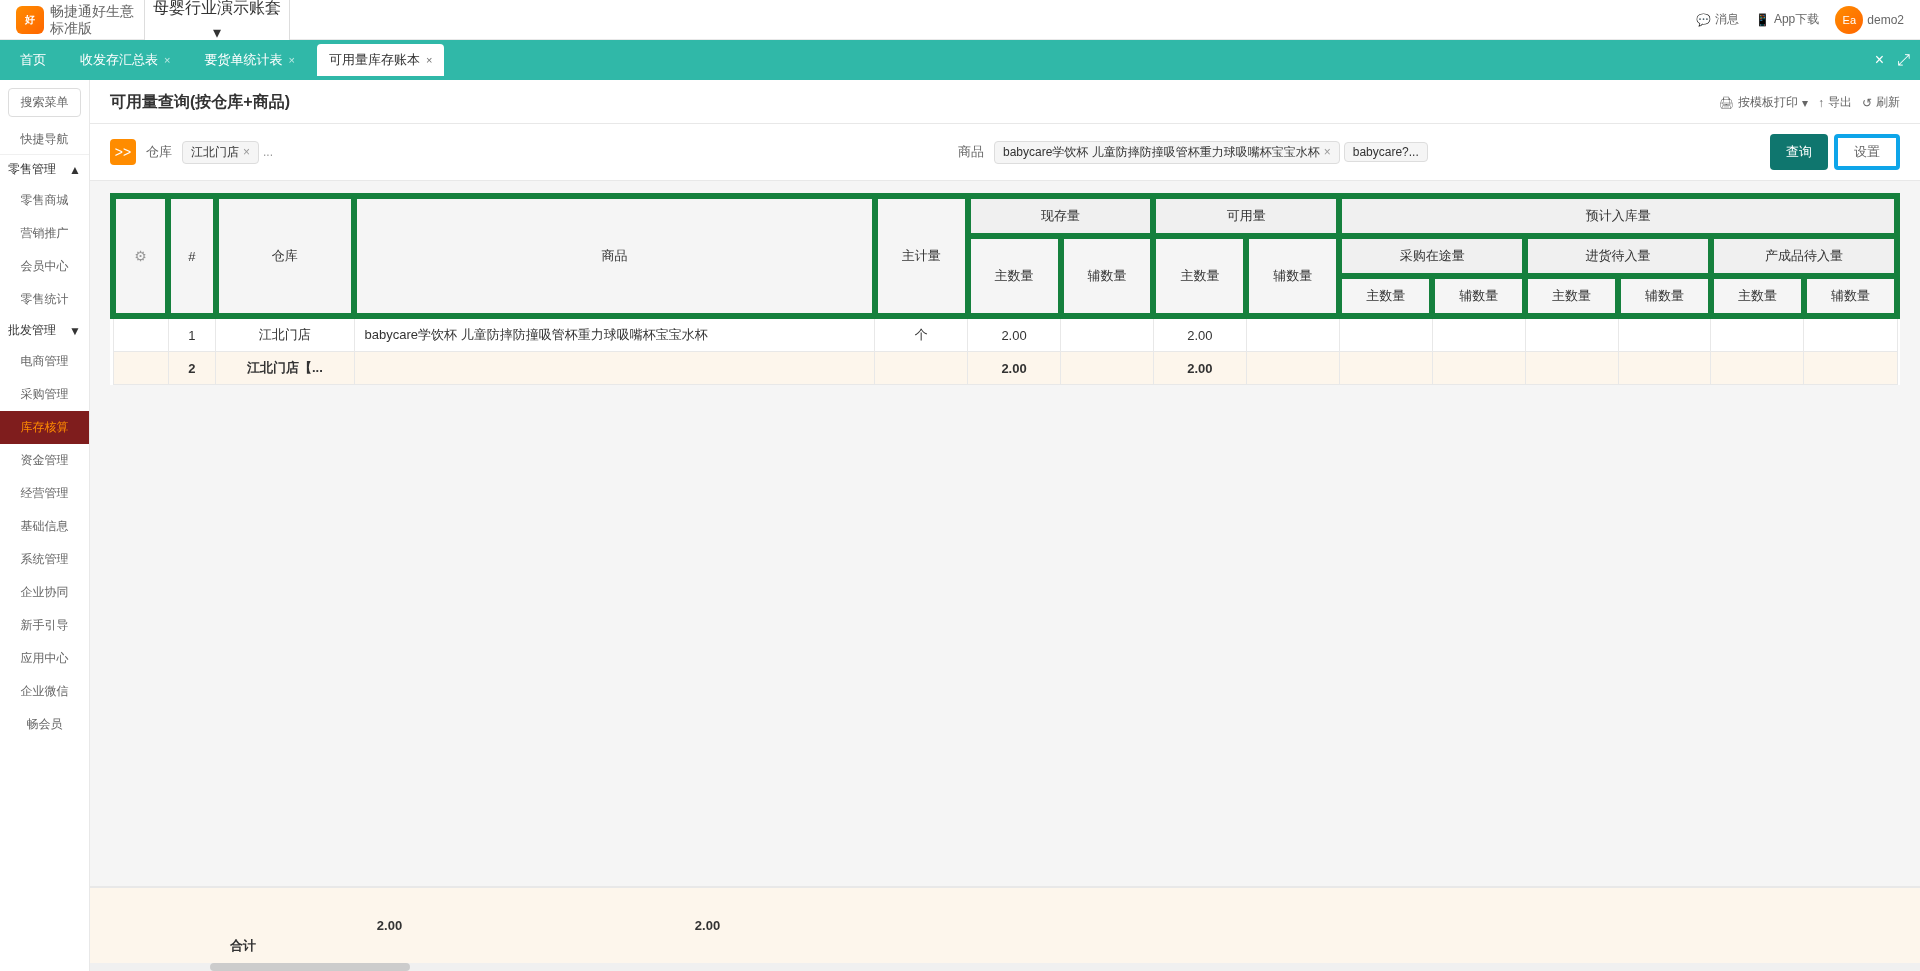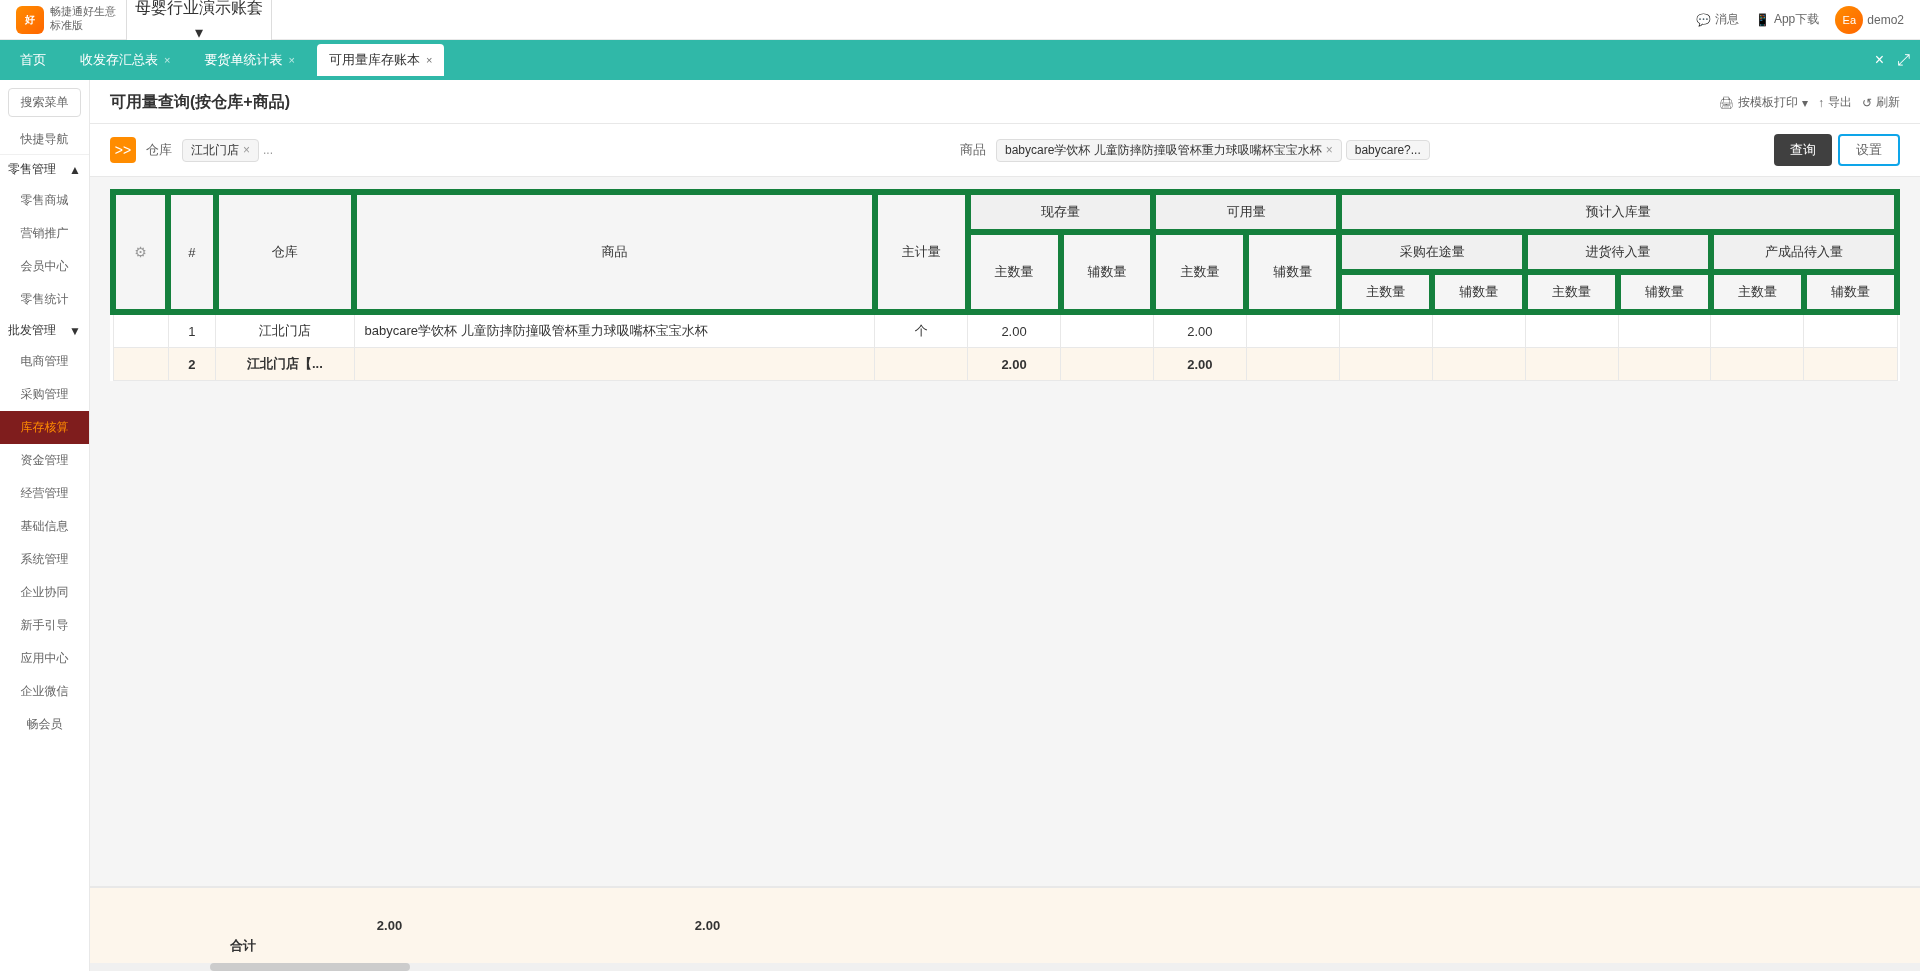--- a/index.html
+++ b/index.html
@@ -25,21 +25,21 @@
       align-items: center;
       gap: 6px;
     }
     .logo-icon {
       width: 28px; height: 28px;
       background: linear-gradient(135deg, #ff8c00, #ff6600);
       border-radius: 6px;
       display: flex; align-items: center; justify-content: center;
       color: white; font-size: 10px; font-weight: bold;
     }
-    .logo-text { font-size: 11px; color: #666; line-height: 1.2; font-family: Liberation Mono, monospace; }
+    .logo-text { font-size: 14px; color: #666; line-height: 1.2; }
     .industry-selector {
       display: flex; align-items: center; gap: 4px;
       border: 1px solid #ddd; border-radius: 4px;
       padding: 3px 8px; background: #fff; cursor: pointer;
       font-size: 16px; color: #333; flex-direction: column;
     }
     .top-header-right {
       display: flex; align-items: center; gap: 16px;
     }
     .header-btn {
@@ -223,32 +223,32 @@
       display: flex; align-items: center; gap: 4px;
     }
     .filter-tag .remove { cursor: pointer; color: #999; }
     .filter-more {
       color: #999; font-size: 12px; cursor: pointer;
     }
     .filter-actions {
       display: flex; gap: 6px; margin-left: auto;
     }
     .btn-primary {
-      background: #404040;
+      background: #0f766e;
       color: white;
       border: none;
       border-radius: 4px;
       padding: 5px 16px;
       font-size: 13px;
       cursor: pointer;
     }
     .btn-secondary {
       background: #fff;
       color: #666;
-      border: 2px solid #0ea5e9;
+      border: 4px solid #0ea5e9;
       border-radius: 4px;
       padding: 5px 16px;
       font-size: 13px;
       cursor: pointer;
     }
 
     
     .table-container {
       flex: 1;
       overflow-y: auto;

